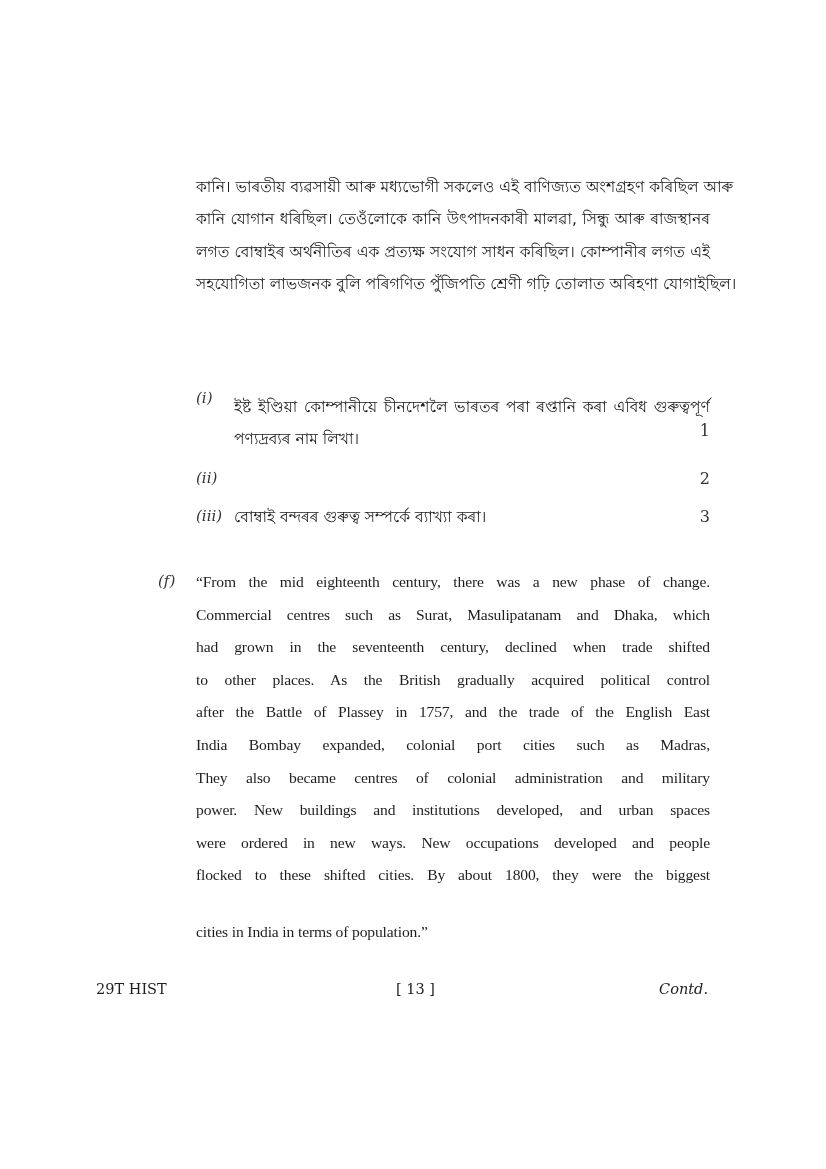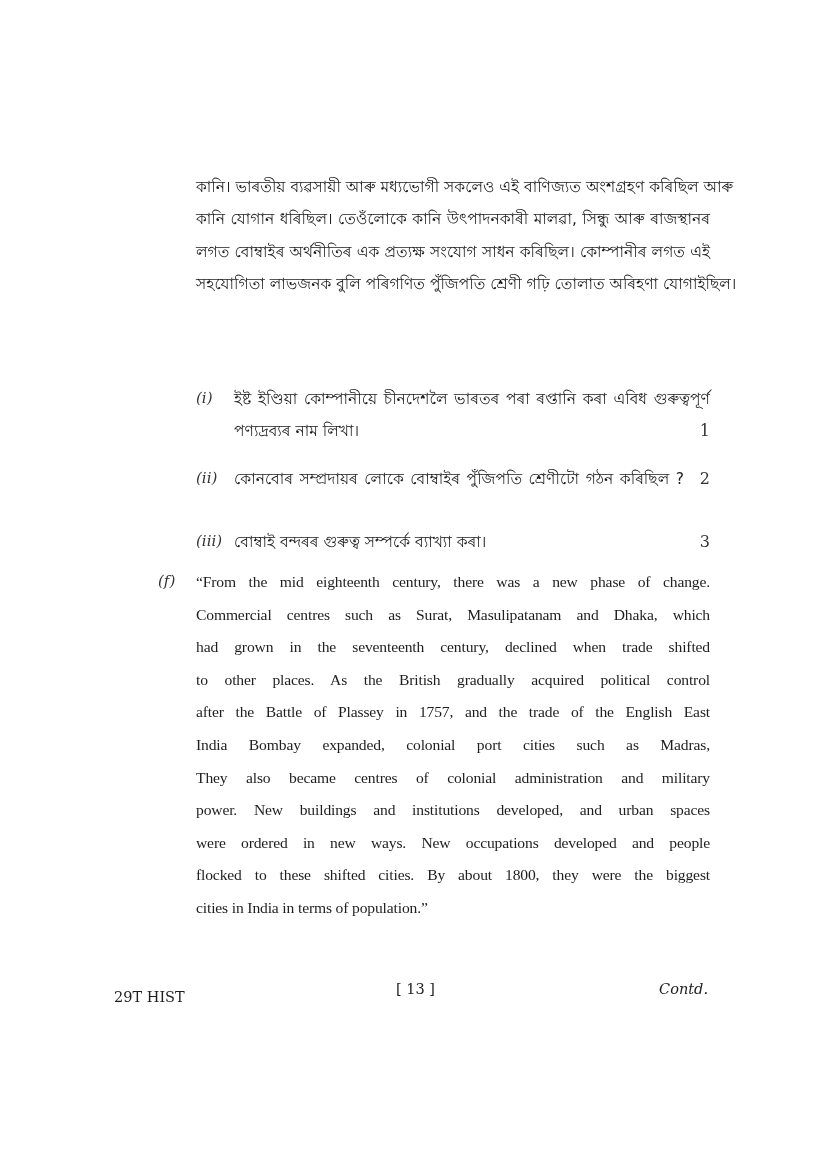--- a/index.html
+++ b/index.html
@@ -72,20 +72,21 @@
       font-size: 16px;
       color: #333;
     }
     .subq .line {
       display: block;
       white-space: nowrap;
     }
     .subq .line.just {
       text-align: justify;
       text-align-last: justify;
+      margin-top: 8px;
     }
     
     .qf-label {
       position: absolute;
       left: 158px;
       top: 572px;
       font-family: "DejaVu Serif", serif;
       font-style: italic;
       font-size: 15px;
       color: #333;
@@ -102,30 +103,31 @@
     }
     .en-para .line {
       display: block;
       white-space: nowrap;
       text-align: justify;
       text-align-last: justify;
       letter-spacing: -0.15px;
     }
     .en-para .line.last {
       text-align-last: left;
+      margin-top: 24px;
     }
     
     .footer {
       position: absolute;
       top: 981px;
       font-family: "DejaVu Serif", serif;
       font-size: 14.5px;
       color: #1e1e1e;
     }
-    .footer.left { left: 114px; margin-top: 8px; }
+    .footer.left { left: 96px; }
     .footer.center { left: 396px; text-align: right; }
     .footer.right { right: 118px; font-style: italic; }
   </style>
 </head>
 <body>
 
 <div class="page">
 
   <div class="as-para">
     <span class="line">কানি। ভাৰতীয় ব্যৱসায়ী আৰু মধ্যভোগী সকলেও এই বাণিজ্যত অংশগ্ৰহণ কৰিছিল আৰু</span>
@@ -138,27 +140,24 @@
     <span class="num" style="top:6px;">(i)</span>
     <div class="body">
       <span class="line just">ইষ্ট ইণ্ডিয়া কোম্পানীয়ে চীনদেশলৈ ভাৰতৰ পৰা ৰপ্তানি কৰা এবিধ গুৰুত্বপূৰ্ণ</span>
       <span class="line">পণ্যদ্ৰব্যৰ নাম লিখা।</span>
     </div>
     <span class="mark" style="top:38px;">1</span>
   </div>
 
   <div class="subq" style="top:463px; height:32px;">
     <span class="num" style="top:6px;">(ii)</span>
-    <div class="body" style="right:26px;">
-      <span class="line just">কোনবোৰ সম্প্ৰদায়ৰ লোকে বোম্বাইৰ পুঁজিপতি শ্ৰেণীটো গঠন কৰিছিল ?</span>
-    </div>
     <span class="mark" style="top:6px;">2</span>
   </div>
 
-  <div class="subq" style="top:526px; height:32px;text-decoration:underline;">
+  <div class="subq" style="top:501px; height:32px;text-decoration:underline;">
     <span class="num" style="top:6px;">(iii)</span>
     <div class="body">
       <span class="line">বোম্বাই বন্দৰৰ গুৰুত্ব সম্পৰ্কে ব্যাখ্যা কৰা।</span>
     </div>
     <span class="mark" style="top:6px;">3</span>
   </div>
 
   <span class="qf-label">(f)</span>
   <div class="en-para">
     <span class="line">“From the mid eighteenth century, there was a new phase of change.</span>

